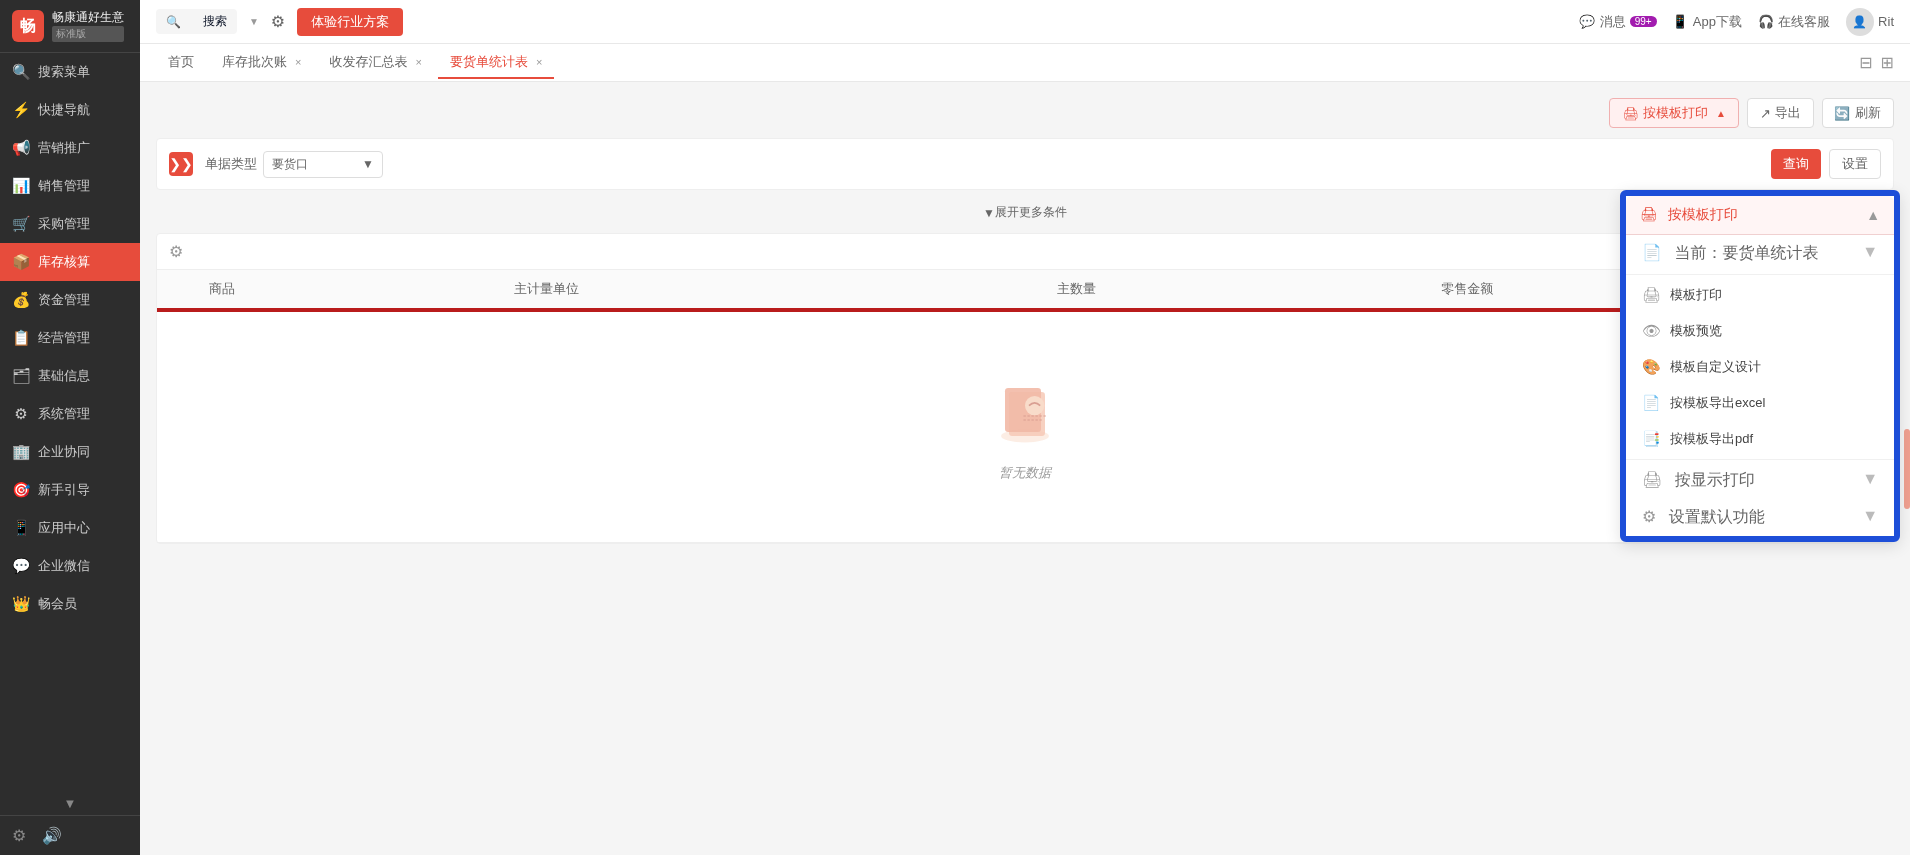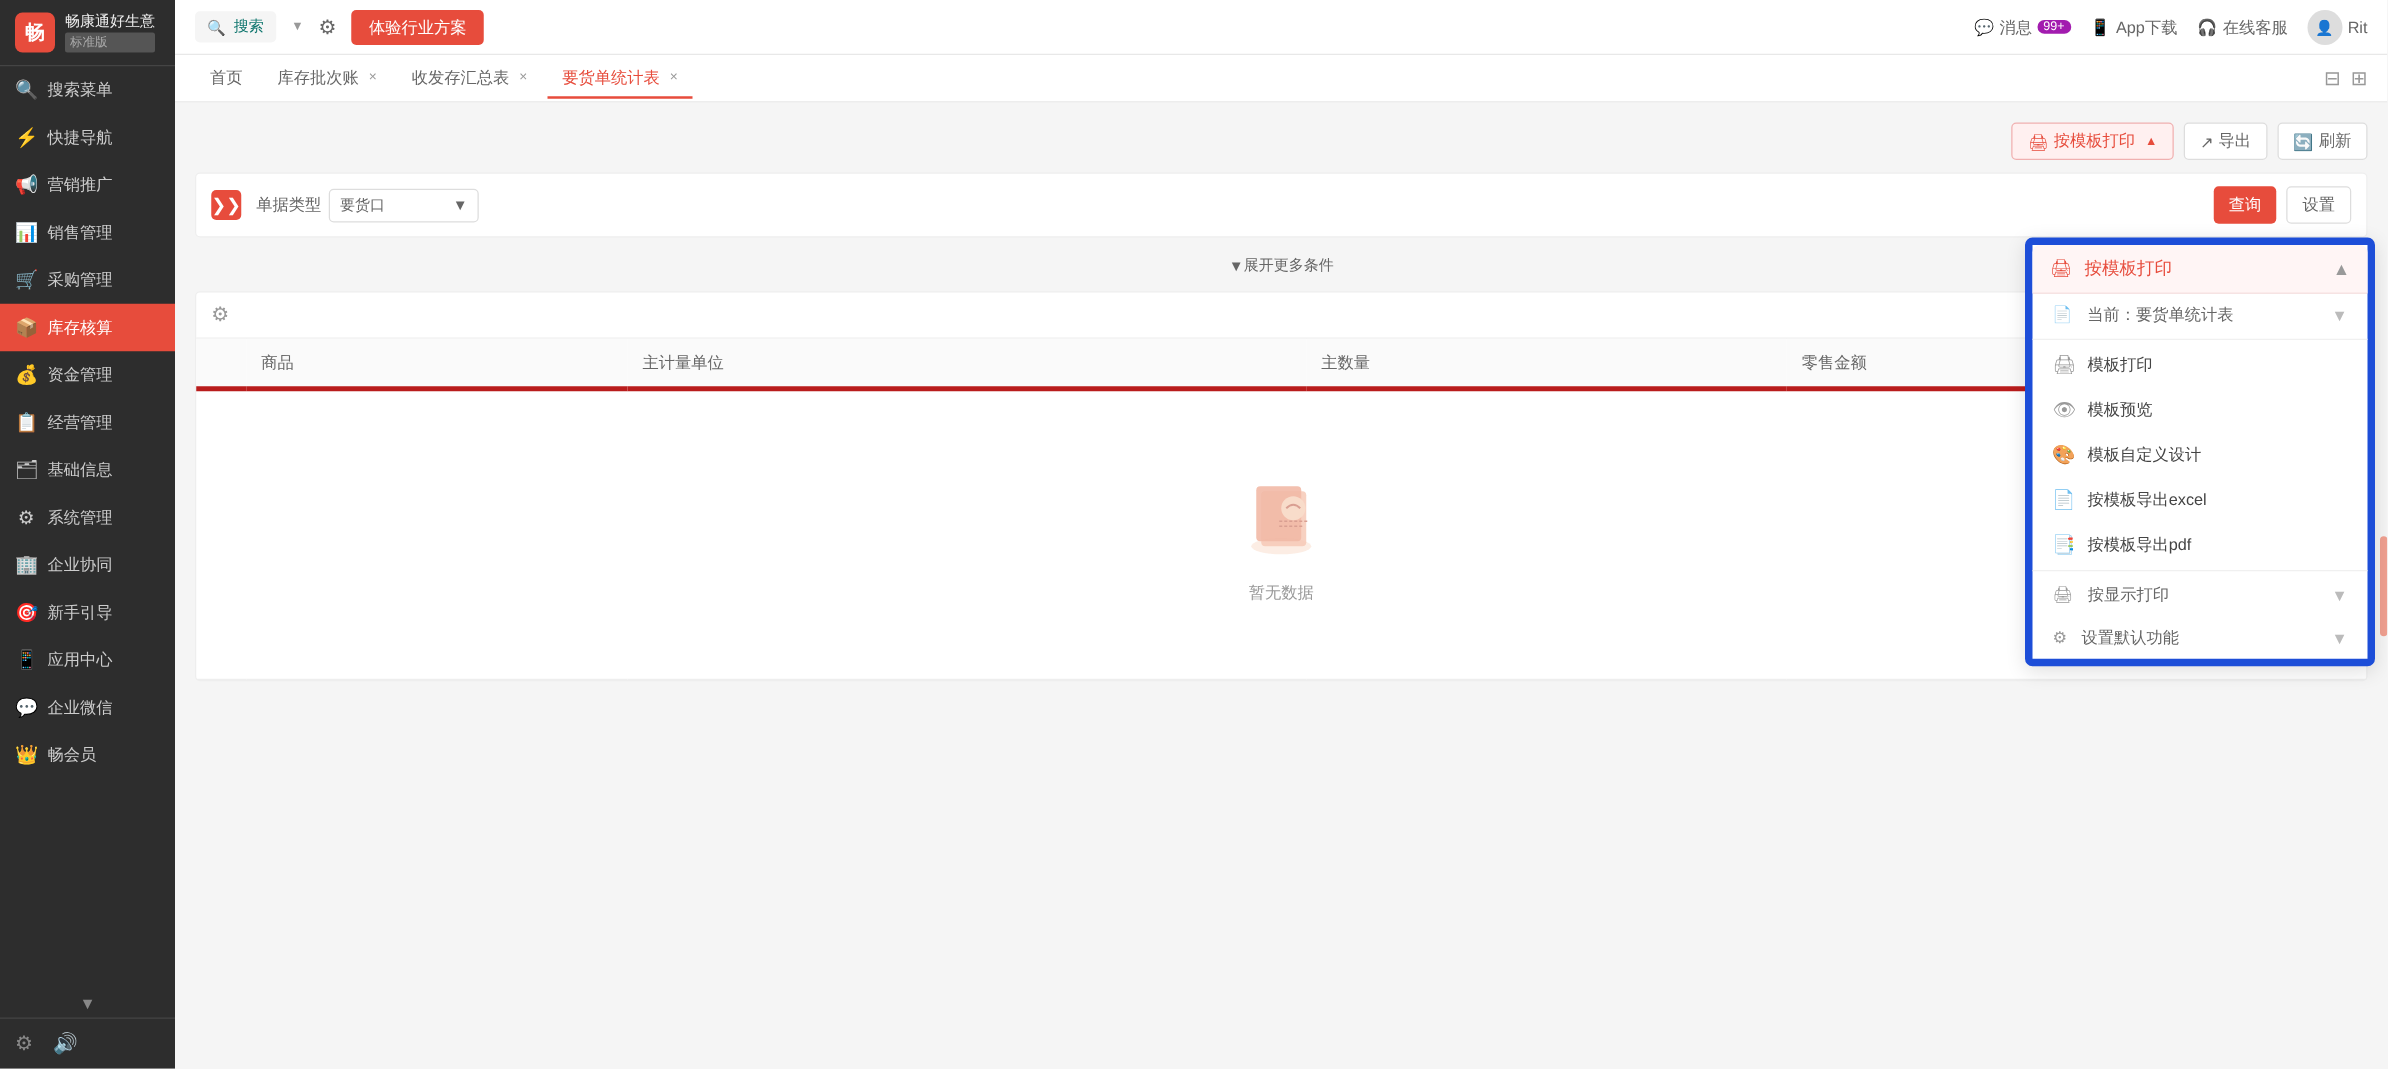--- a/index.html
+++ b/index.html
@@ -226,22 +226,22 @@
     .dropdown-close { color: #999; cursor: pointer; font-size: 14px; }
 
     .dropdown-item {
       display: flex; align-items: center; gap: 10px;
       padding: 9px 16px; cursor: pointer; color: #444; font-size: 13px;
     }
     .dropdown-item .d-icon { color: #999; font-size: 15px; width: 18px; text-align: center; }
     .dropdown-divider { height: 1px; background: #f0f0f0; margin: 2px 0; }
 
     .sub-header {
-      padding: 8px 16px; color: #666; font-size: 13px;
-      display: flex; align-items: center; justify-content: space-between;
+      padding: 8px 16px; color: #666; font-size: 16px;
+      display: flex; align-items: flex-start; justify-content: space-between;
     }
     .sub-header .arrow { color: #bbb; }
 
     
     .right-scroll {
       position: absolute; right: 0; top: 50%; transform: translateY(-50%);
       width: 6px; background: #f0a090; border-radius: 3px; height: 80px;
     }
   </style>
 </head>
@@ -325,21 +325,21 @@
     <span title="设置">⚙</span>
     <span title="声音">🔊</span>
   </div>
 </div>
 
 <div class="main">
 
   <div class="topbar">
     <div class="topbar-search">
       <span>🔍</span>
-      <span style="color:#0f766e;">搜索</span>
+      <span style="color:#0f172a;margin-left:16px;">搜索</span>
     </div>
     <span class="dropdown-btn">▼</span>
     <span class="gear-btn">⚙</span>
     <button class="topbar-btn-trial">体验行业方案</button>
 
     <div class="topbar-right">
       <div class="topbar-icon-item">
         <span>💬</span>
         <span>消息</span>
         <span class="badge">99+</span>
@@ -429,21 +429,21 @@
           <tr>
             <th style="width:40px;"></th>
             <th>商品</th>
             <th>主计量单位</th>
             <th>主数量</th>
             <th>零售金额</th>
           </tr>
         </thead>
         <tbody>
           <tr>
-            <td colspan="5" style="text-align:center; padding: 0;">
+            <td colspan="5" style="text-align:center; padding: 0; font-style: italic;">
               <div class="empty-state">
                 <svg class="empty-icon" viewBox="0 0 100 100" xmlns="http://www.w3.org/2000/svg">
                   <ellipse cx="50" cy="80" rx="30" ry="8" fill="#f5c5a8" opacity="0.5"></ellipse>
                   <rect x="30" y="25" width="45" height="55" rx="4" fill="#f0a080" opacity="0.8"></rect>
                   <rect x="25" y="20" width="45" height="55" rx="4" fill="#e8896a" opacity="0.9"></rect>
                   <circle cx="62" cy="42" r="12" fill="#f5c5a8"></circle>
                   <path d="M55 42 Q62 35 69 42" stroke="#c0604a" stroke-width="2" fill="none"></path>
                   <line x1="48" y1="55" x2="76" y2="55" stroke="#c0604a" stroke-width="1.5" stroke-dasharray="3,2"></line>
                   <line x1="48" y1="60" x2="72" y2="60" stroke="#c0604a" stroke-width="1.5" stroke-dasharray="3,2"></line>
                 </svg>

